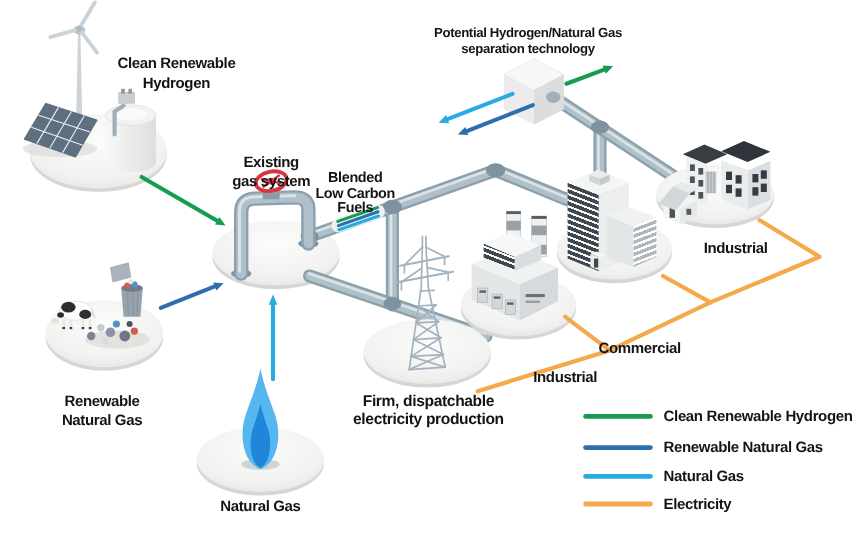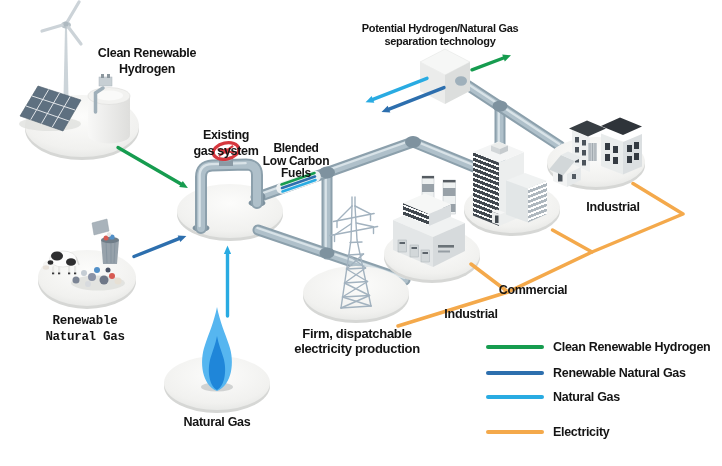--- a/index.html
+++ b/index.html
@@ -360,39 +360,39 @@
 
 <div class="lbl" style="left:147px;top:46px;text-align:center;">Clean Renewable
 Hydrogen</div>
 <div class="lbl" style="left:226px;top:105px;margin-top:23px;">Existing
 gas system</div>
 <div class="lbl lbl-sep" style="left:440px;top:22px;">Potential Hydrogen/Natural Gas
 separation technology</div>
 <div class="lbl lbl-blend" style="left:296px;top:142px;">Blended
 Low Carbon
 Fuels</div>
-<div class="lbl" style="left:85px;top:314px;font-family:Liberation Mono, monospace;">Renewable
+<div class="lbl" style="left:85px;top:327px;">Renewable
 Natural Gas</div>
 <div class="lbl" style="left:217px;top:415px;">Natural Gas</div>
 <div class="lbl lbl-fdep" style="left:357px;top:326px;">Firm, dispatchable
 electricity production</div>
 <div class="lbl" style="left:471px;top:275px;margin-top:32px;">Industrial</div>
 <div class="lbl" style="left:533px;top:239px;margin-top:44px;">Commercial</div>
 <div class="lbl" style="left:613px;top:200px;">Industrial</div>
 
 <div class="legend-row" style="top:339px;">
   <span class="legend-swatch" style="background: rgb(22, 156, 79);"></span>
   <span class="legend-label">Clean Renewable Hydrogen</span>
 </div>
 <div class="legend-row" style="top:365px;">
   <span class="legend-swatch" style="background: rgb(45, 111, 174);"></span>
   <span class="legend-label">Renewable Natural Gas</span>
 </div>
 <div class="legend-row" style="top:389px;">
   <span class="legend-swatch" style="background: rgb(41, 171, 226);"></span>
   <span class="legend-label">Natural Gas</span>
 </div>
-<div class="legend-row" style="top:424px;text-align:right;">
+<div class="legend-row" style="top:412px;text-align:right;">
   <span class="legend-swatch" style="background: rgb(244, 169, 75);"></span>
   <span class="legend-label">Electricity</span>
 </div>
 
 </div>
 
 </body></html>

